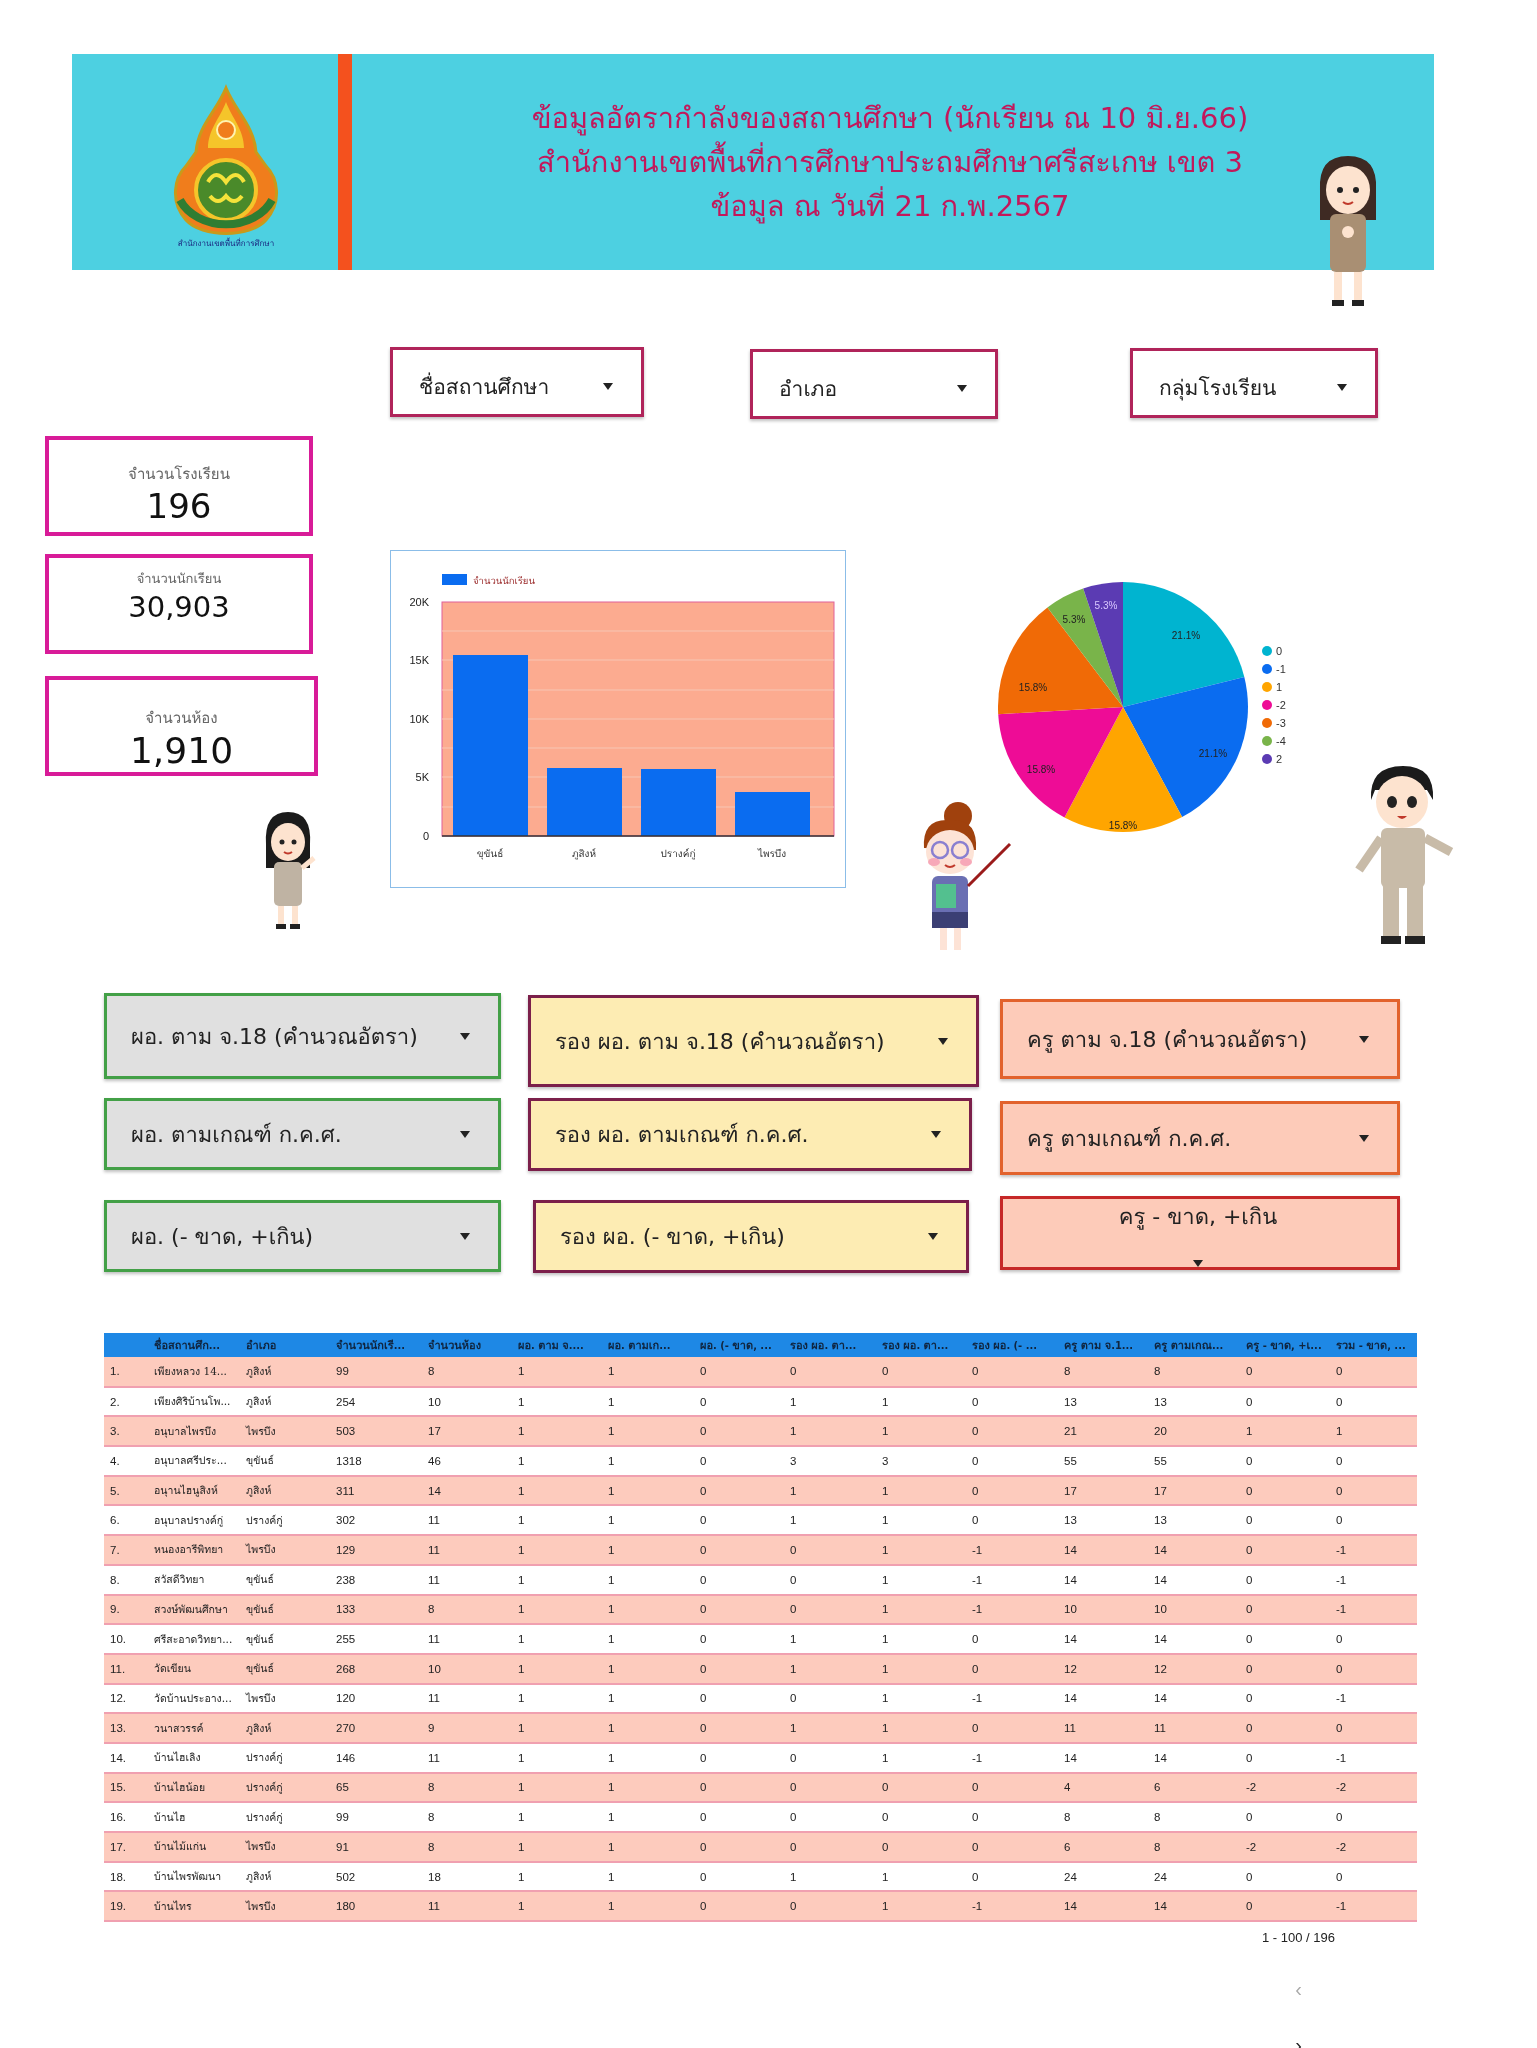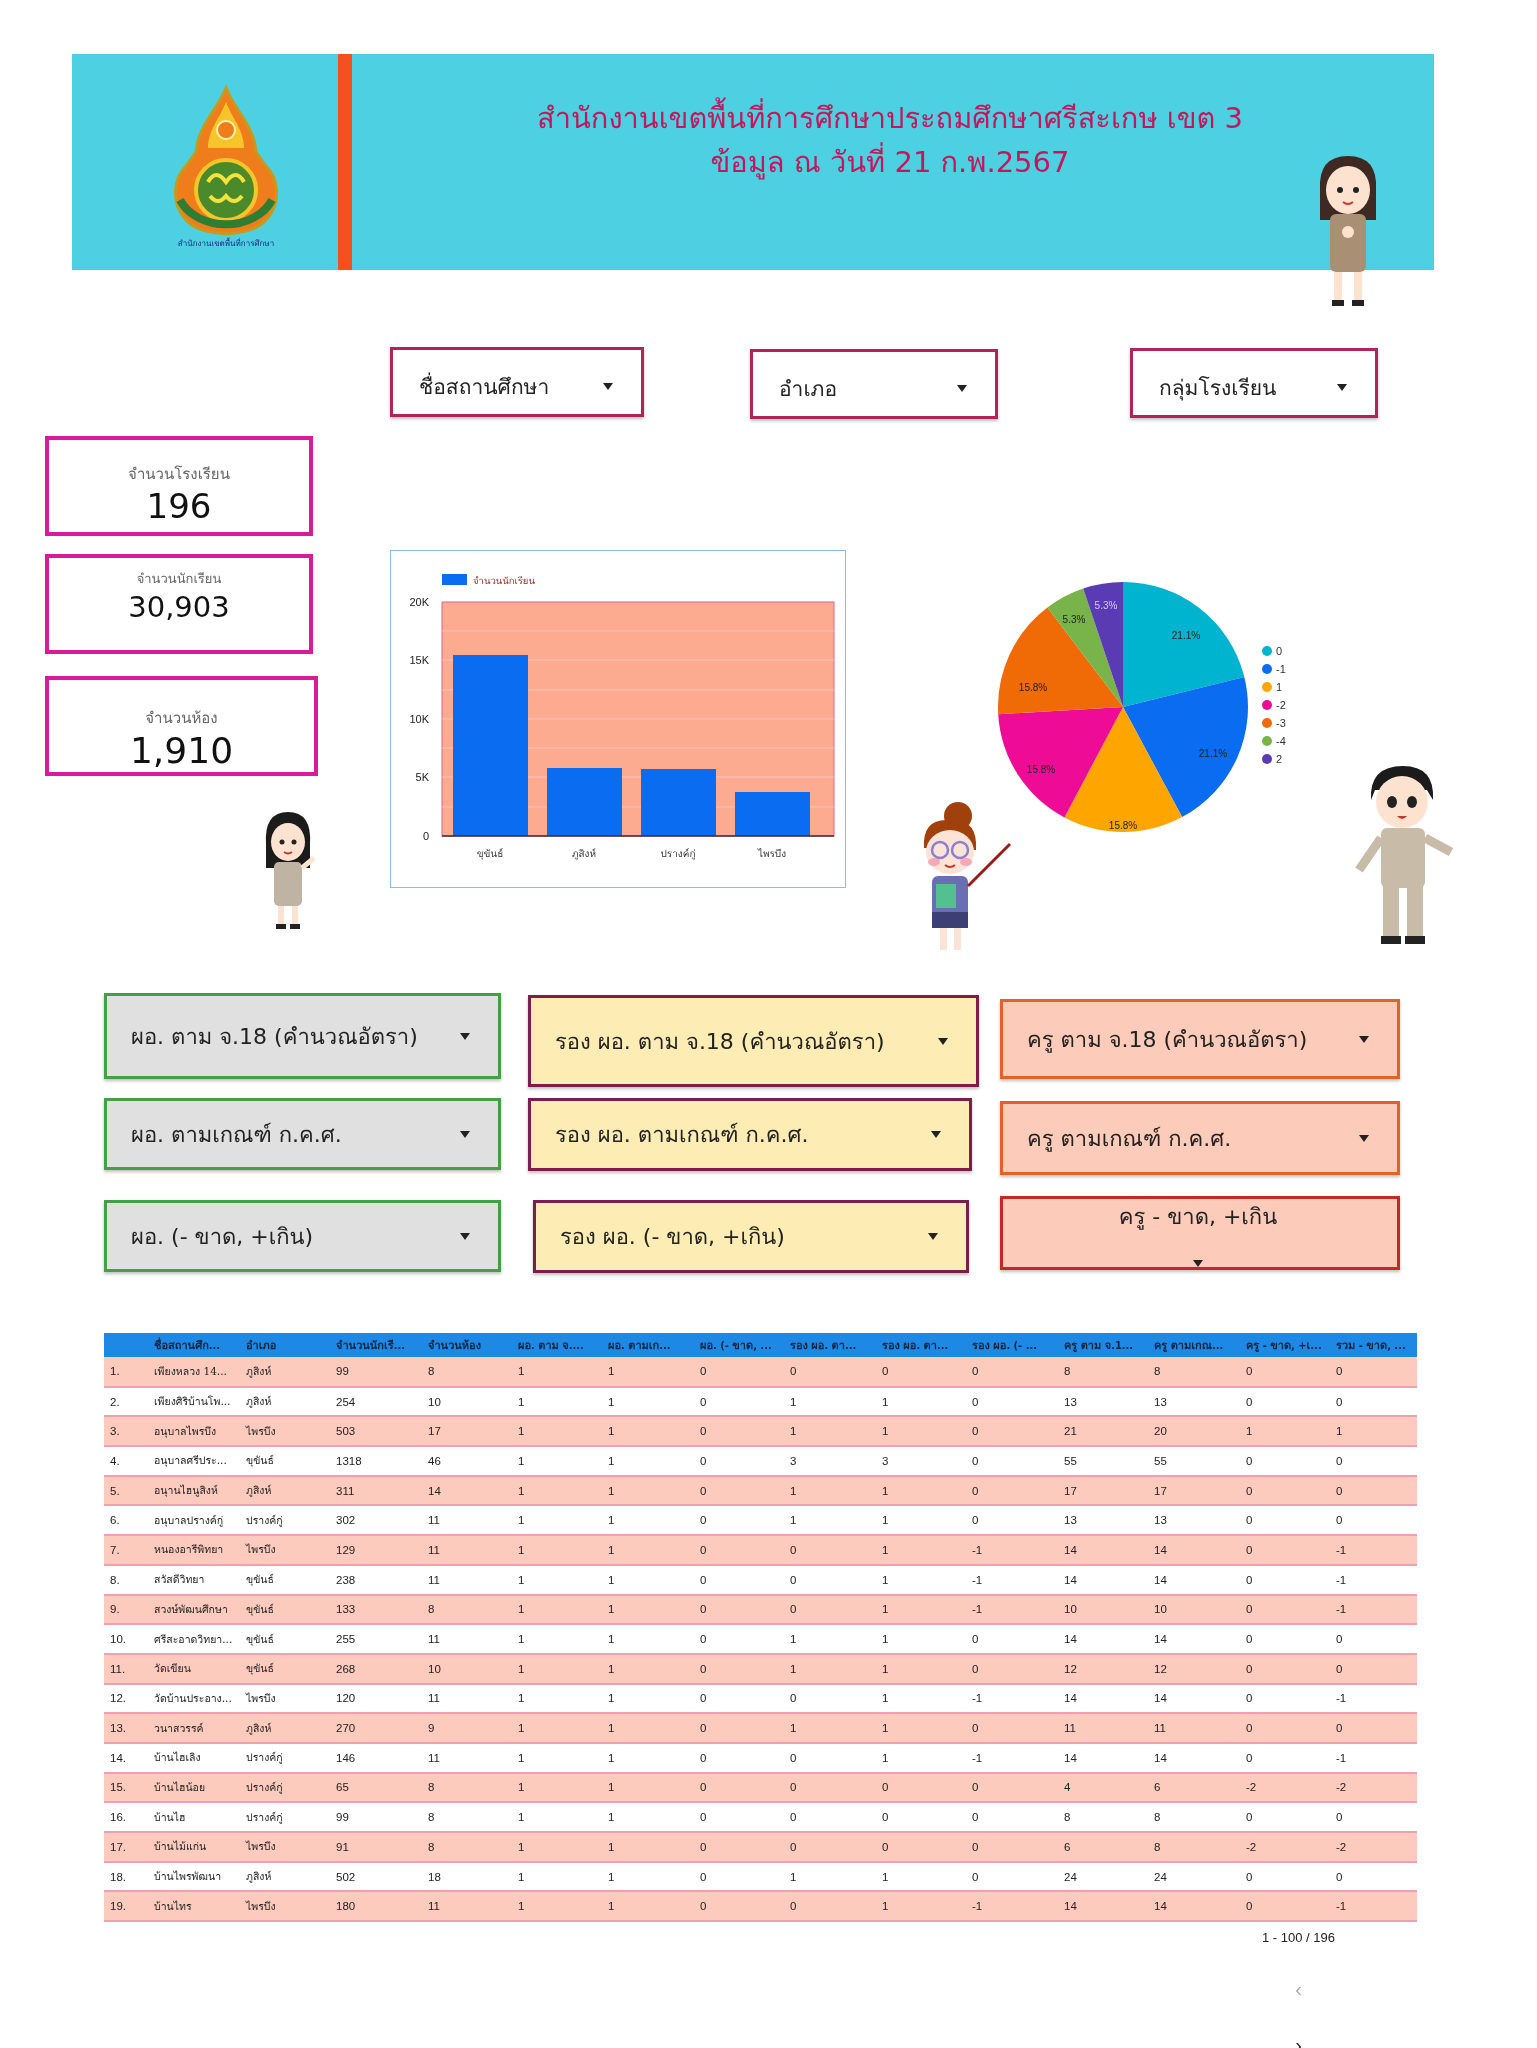--- a/index.html
+++ b/index.html
@@ -70,20 +70,21 @@
     <path d="M80 20 C74 36 62 48 62 66 L98 66 C98 48 86 36 80 20 Z" fill="#f5c52a"></path>
     <circle cx="80" cy="48" r="9" fill="#f07d1c" stroke="#fff3b0" stroke-width="2"></circle>
     <circle cx="80" cy="108" r="30" fill="#4a8a2a" stroke="#f5c52a" stroke-width="4"></circle>
     <path d="M62 100 q8 -14 18 0 q10 -14 18 0 M64 114 q8 10 16 0 q8 10 16 0" stroke="#f5e23a" stroke-width="4" fill="none"></path>
     <path d="M34 118 A50 40 0 0 0 126 118" stroke="#2f7d32" stroke-width="8" fill="none"></path>
     <text x="80" y="164" font-size="8" text-anchor="middle" fill="#1a237e" font-family="DejaVu Sans, sans-serif">สำนักงานเขตพื้นที่การศึกษา</text>
   </svg>
 </div>
 
 <div class="abs title-block">
+  <div>ข้อมูลอัตรากำลังของสถานศึกษา (นักเรียน ณ 10 มิ.ย.66)</div>
   <div>สำนักงานเขตพื้นที่การศึกษาประถมศึกษาศรีสะเกษ เขต 3</div>
   <div>ข้อมูล ณ วันที่ 21 ก.พ.2567</div>
 </div>
 
 <div class="mascot" style="left:1310px; top:150px;">
   <svg width="76" height="160" viewBox="0 0 76 160">
     <path d="M10 40 Q8 6 38 6 Q68 6 66 40 L66 70 L10 70 Z" fill="#3e2a23"></path>
     <ellipse cx="38" cy="40" rx="22" ry="24" fill="#fde3cf"></ellipse>
     <circle cx="30" cy="40" r="3" fill="#222"></circle>
       <circle cx="46" cy="40" r="3" fill="#222"></circle>

